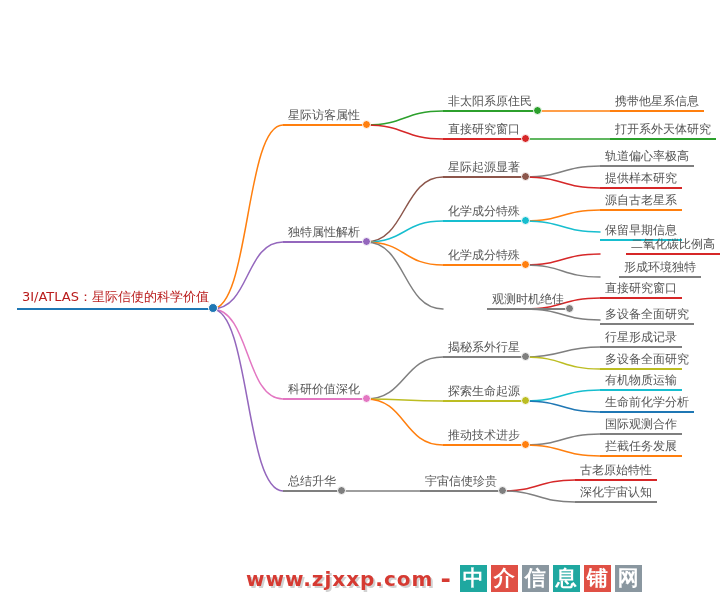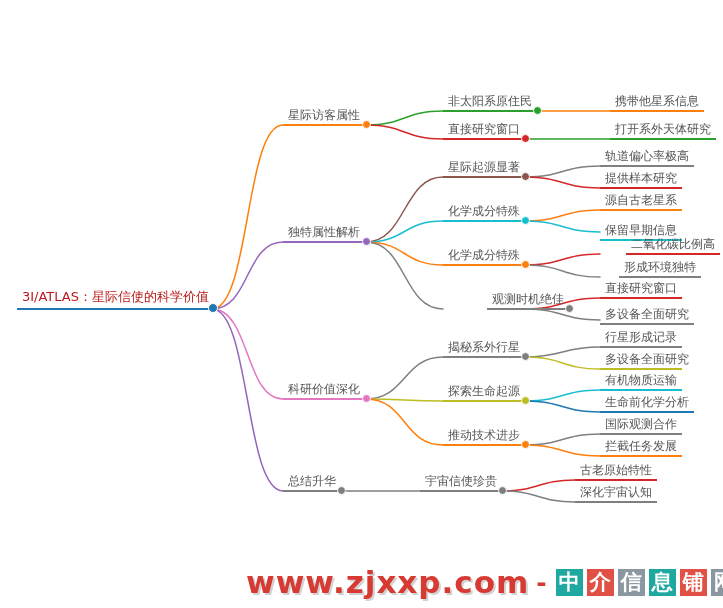--- a/index.html
+++ b/index.html
@@ -22,21 +22,21 @@
     width:7px; height:7px; border-radius:50%;
     background:var(--c,#999); border:1px solid #fff; box-sizing:content-box;
   }
   .root .dot { width:8px; height:8px; bottom:-5px; right:-6px; }
 
   .watermark {
     position:absolute; left:246px; top:564px; display:flex; align-items:center;
     user-select:none;
   }
   .wm-url {
-    font-size:31px; font-weight:bold; letter-spacing:1px; color:#d63a32;
+    font-size:20px; font-weight:bold; letter-spacing:1px; color:#d63a32;
     text-shadow:2px 2px 0 rgba(155,155,155,0.45);
   }
   .wm-sep { font-size:25px; font-weight:bold; color:#d63a32; margin:0 7px; }
   .wm-block {
     display:inline-block; background:var(--c,#888); color:#fff;
     font-size:21px; font-weight:bold; line-height:27px;
     padding:0 3px; margin:0 2px;
   }
 </style>
 </head>

